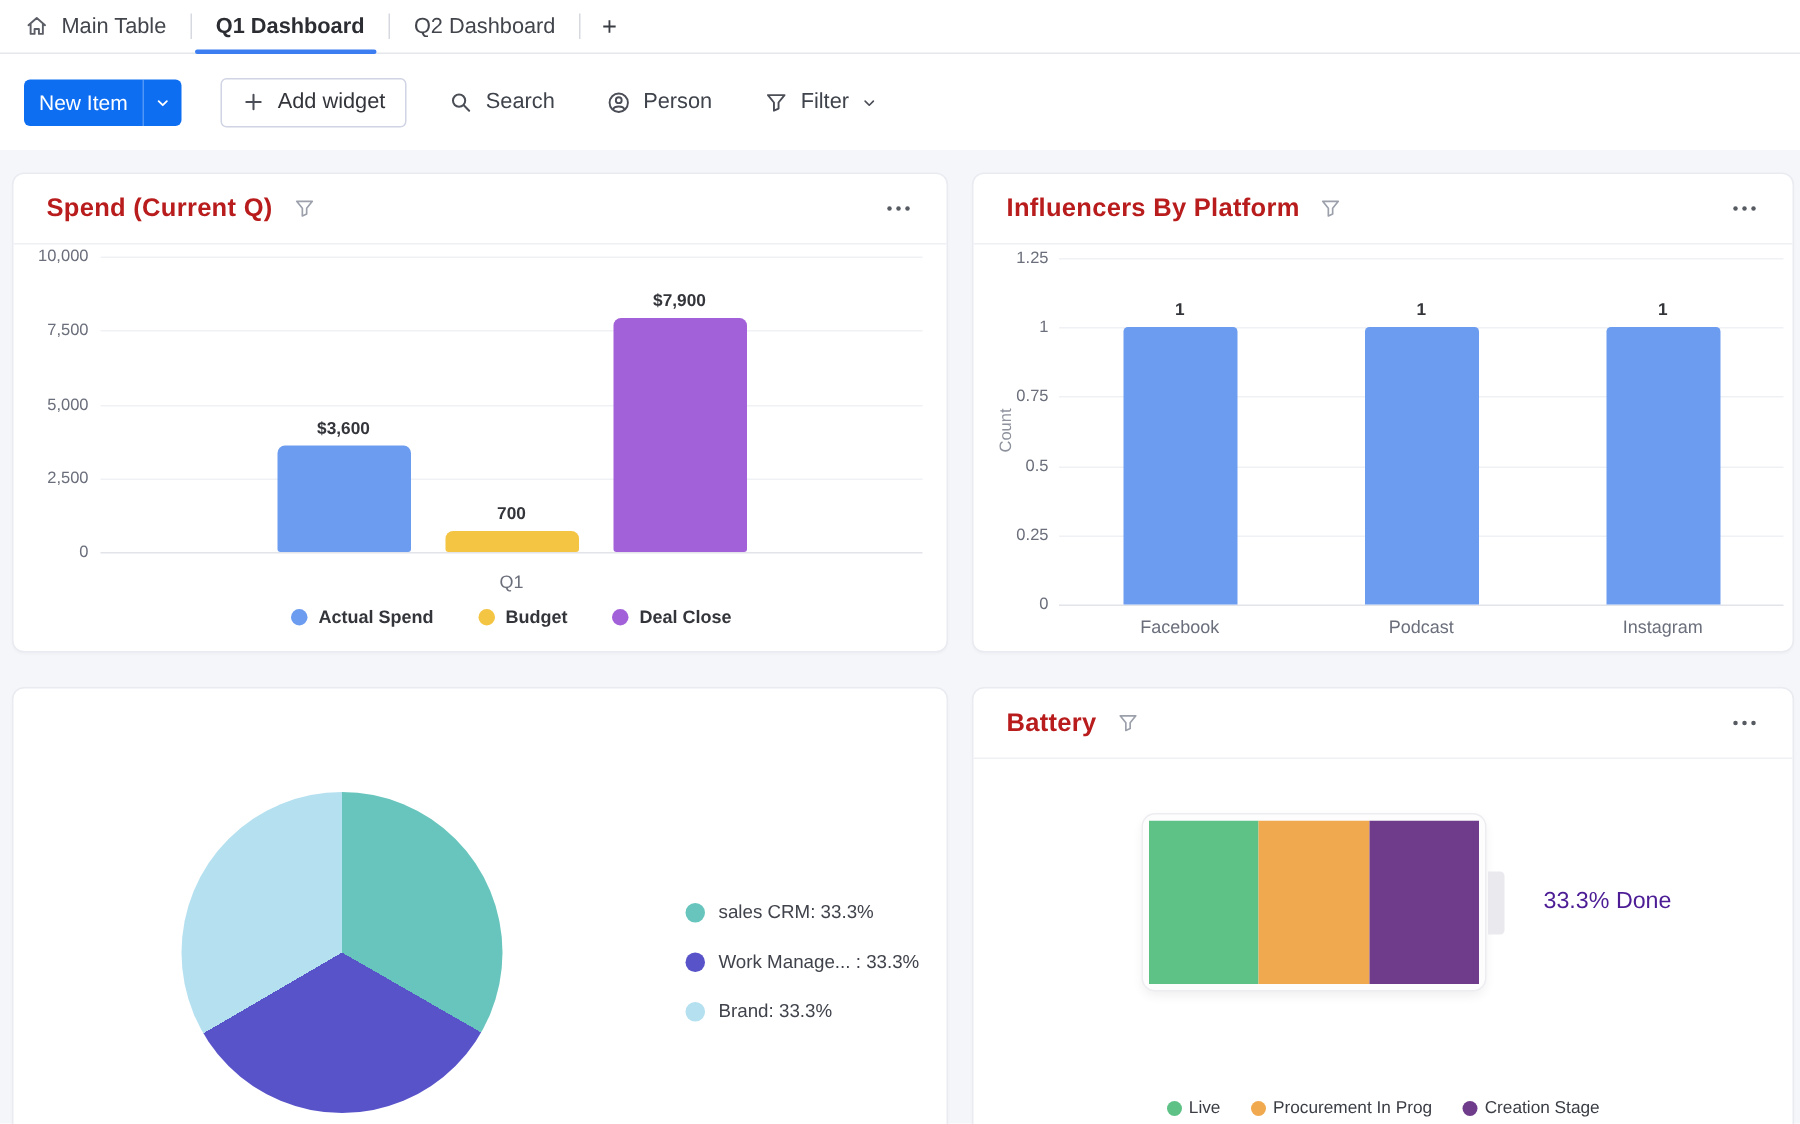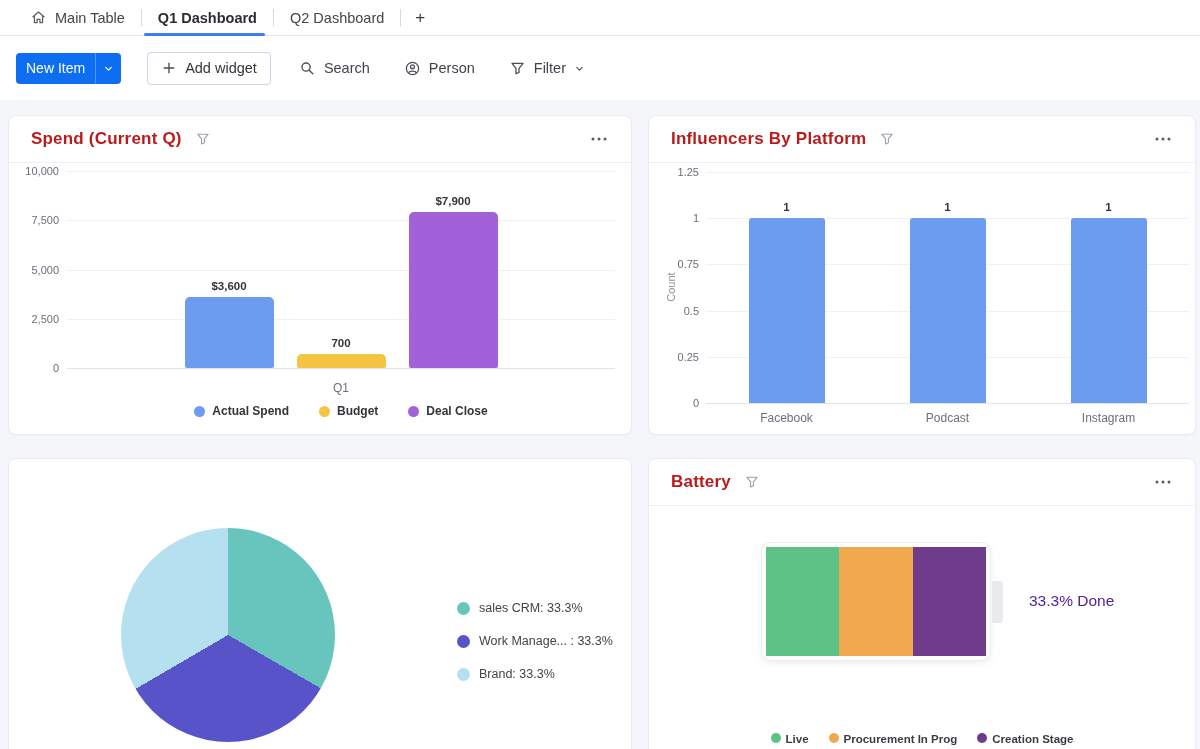--- a/index.html
+++ b/index.html
@@ -5,21 +5,21 @@
   * { box-sizing: border-box; margin: 0; padding: 0; }
   html, body {
     width: 1200px; height: 749px; overflow: hidden;
     background: #ffffff;
     font-family: "Liberation Sans", sans-serif;
     color: #323338;
   }
   
   .tabbar {
     height: 36px; display: flex; align-items: center;
-    padding-left: 14px; border-bottom: 1px solid #e5e7ec; background: #fff;
+    border-bottom: 1px solid #e5e7ec; background: #fff;
   }
   .tab {
     height: 100%; display: flex; align-items: center; gap: 8px;
     padding: 0 16px; font-size: 14.5px; color: #42454c; cursor: pointer;
     position: relative; white-space: nowrap;
   }
   .tab.active { color: #2b2d33; font-weight: 700; }
   .tab.active::after {
     content: ""; position: absolute; left: 2px; right: 8px; bottom: -1px;
     height: 3px; border-radius: 2px; background: #3d7df2;
@@ -140,21 +140,21 @@
     background: #e9e9ee; border-radius: 0 3px 3px 0;
   }
   .battery-status {
     position: absolute; left: 380px; top: 86px; font-size: 15.5px;
     font-weight: 500; color: #4c1d95;
   }
   .battery-legend {
     position: absolute; left: 0; right: 0; top: 227px;
     display: flex; justify-content: center; gap: 20px;
   }
-  .battery-legend .item { display: inline-flex; gap: 5px; cursor: pointer; font-weight: bold; }
+  .battery-legend .item { display: inline-flex; align-items: center; gap: 5px; cursor: pointer; }
   .battery-legend .bdot { width: 10px; height: 10px; border-radius: 50%; flex: none; }
   .battery-legend .btext { font-size: 11.5px; color: #3a3d44; }
 
   
   .spend .plot  { left: 58px; right: 16px; top: 8px; height: 197px; }
   .spend .yticks { left: 2px; width: 48px; top: 8px; height: 197px; }
   .spend .xlabel { left: 58px; right: 16px; top: 218px; }
   .spend .legend { left: 58px; right: 16px; top: 241px; }
   .influencers .plot  { left: 57px; right: 6px; top: 9px; height: 231px; }
   .influencers .yticks { left: 2px; width: 48px; top: 9px; height: 231px; }

